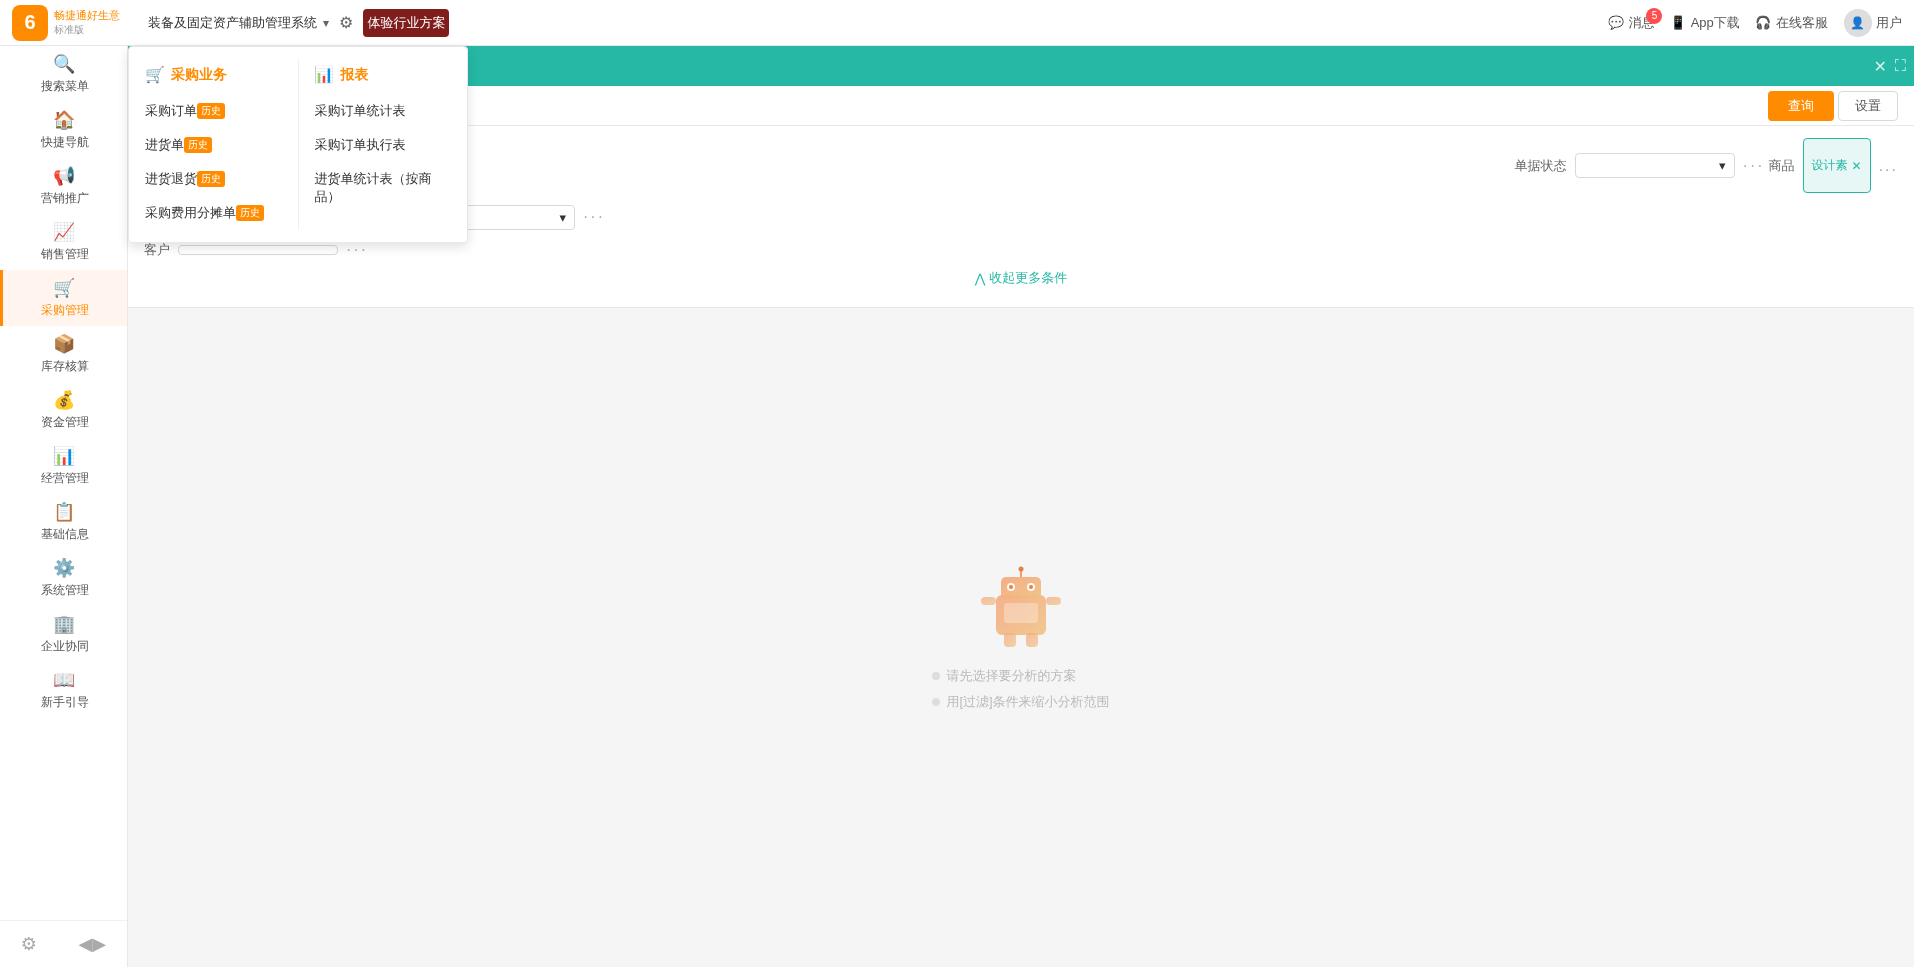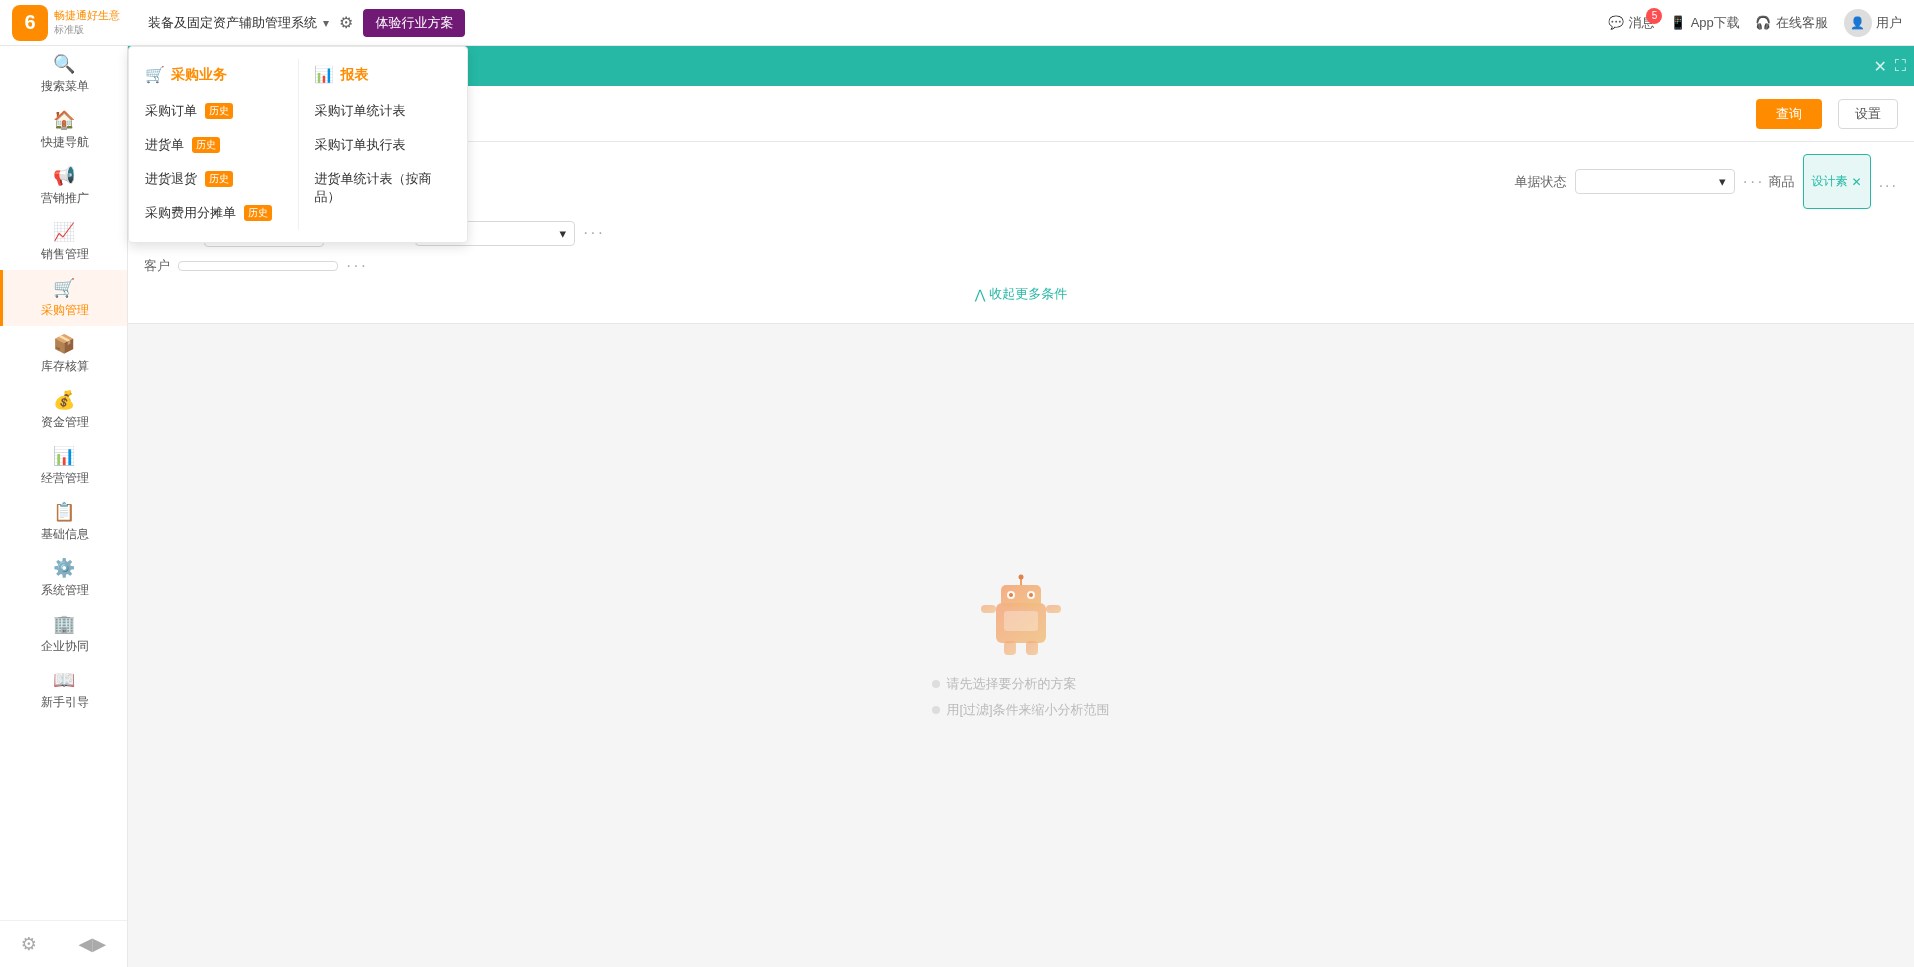--- a/index.html
+++ b/index.html
@@ -14,21 +14,21 @@
 
     
     .logo-area { display: flex; align-items: center; gap: 6px; min-width: 128px; }
     .logo-icon { width: 36px; height: 36px; background: #ff8c00; border-radius: 8px; display: flex; align-items: center; justify-content: center; color: #fff; font-size: 20px; font-weight: bold; }
     .logo-text { font-size: 11px; color: #ff8c00; line-height: 1.3; }
     .logo-badge { font-size: 10px; color: #999; }
     .system-title { margin-left: 8px; font-size: 13px; color: #333; display: flex; align-items: center; gap: 6px; justify-content: space-between; }
     .system-title-text { color: #333; }
     .dropdown-btn { background: none; border: none; cursor: pointer; color: #666; font-size: 12px; }
     .gear-btn { background: none; border: none; cursor: pointer; color: #666; font-size: 16px; margin-left: 4px; }
-    .industry-btn { background: #701a75; color: #fff; border: none; border-radius: 4px; padding: 5px 12px; font-size: 13px; cursor: pointer; margin-left: 10px; text-align: center; }
+    .industry-btn { background: #7f1d1d; color: #fff; border: none; border-radius: 4px; padding: 5px 4px; font-size: 13px; cursor: pointer; margin-left: 10px; text-align: center; }
     .top-right { margin-left: auto; display: flex; align-items: center; gap: 16px; }
     .top-right-item { display: flex; align-items: center; gap: 4px; font-size: 13px; color: #555; cursor: pointer; position: relative; }
     .badge { background: #ff4d4f; color: #fff; border-radius: 10px; font-size: 10px; padding: 0 5px; min-width: 16px; height: 16px; display: inline-flex; align-items: center; justify-content: center; position: absolute; top: -6px; right: -8px; }
     .user-avatar { width: 28px; height: 28px; border-radius: 50%; background: #ddd; display: flex; align-items: center; justify-content: center; font-size: 12px; color: #666; }
 
     
     .tab-bar { height: 40px; background: #26b8a5; display: flex; align-items: center; padding: 0; }
     .tab-item { height: 40px; padding: 0 16px; display: flex; align-items: center; font-size: 13px; cursor: pointer; color: #fff; gap: 6px; }
     .tab-item.active { background: #f5f5f5; color: #333; }
     .tab-close { font-size: 12px; color: #666; cursor: pointer; margin-left: 4px; }
@@ -36,42 +36,42 @@
     .tab-bar-icon { color: rgba(255,255,255,0.8); font-size: 16px; cursor: pointer; }
 
     
     .sidebar-item { height: 56px; display: flex; flex-direction: column; align-items: center; justify-content: center; gap: 3px; cursor: pointer; font-size: 12px; color: #555; border-left: 3px solid transparent; }
     .sidebar-item.active { color: #ff8c00; border-left-color: #ff8c00; background: #fff5ee; }
     .sidebar-item-icon { font-size: 18px; }
     .sidebar-bottom { margin-top: auto; padding: 12px 0; display: flex; justify-content: space-around; border-top: 1px solid #f0f0f0; }
     .sidebar-bottom-btn { background: none; border: none; cursor: pointer; font-size: 18px; color: #aaa; }
 
     
-    .toolbar { height: 56px; background: #fff; border-bottom: 1px solid #e8e8e8; display: flex; align-items: center; padding: 0 16px; gap: 12px; }
+    .toolbar { height: 40px; background: #fff; border-bottom: 1px solid #e8e8e8; display: flex; align-items: center; padding: 0 16px; }
     .toolbar-btn { display: flex; align-items: center; gap: 4px; font-size: 13px; color: #555; cursor: pointer; background: none; border: none; }
     .query-btn { background: #ff8c00; color: #fff; border: none; border-radius: 4px; padding: 6px 20px; font-size: 13px; cursor: pointer; margin-left: auto; }
     .set-btn { background: #fff; color: #555; border: 1px solid #d9d9d9; border-radius: 4px; padding: 5px 16px; font-size: 13px; cursor: pointer; }
 
     
     .filter-area { background: #fff; padding: 12px 16px; border-bottom: 1px solid #e8e8e8; }
     .filter-row { display: flex; align-items: center; gap: 4px; margin-bottom: 10px; flex-wrap: wrap; }
     .filter-label { font-size: 13px; color: #666; white-space: nowrap; }
     .filter-select { border: 1px solid #d9d9d9; border-radius: 4px; padding: 4px 8px; font-size: 13px; color: #333; background: #fff; min-width: 140px; display: flex; align-items: center; justify-content: space-between; cursor: pointer; }
     .filter-tag { background: #e6f7f5; border: 1px solid #26b8a5; color: #26b8a5; border-radius: 4px; padding: 18px 8px; font-size: 12px; display: flex; align-items: center; gap: 4px; }
     .filter-tag-close { cursor: pointer; color: #26b8a5; }
     .date-range { display: flex; align-items: center; gap: 4px; border: 1px solid #d9d9d9; border-radius: 4px; padding: 4px 8px; font-size: 13px; background: #fff; cursor: pointer; }
     .date-range-links { display: flex; gap: 8px; font-size: 13px; }
     .date-link { color: #26b8a5; cursor: pointer; }
     .collapse-btn { display: flex; align-items: center; gap: 4px; color: #26b8a5; font-size: 13px; cursor: pointer; margin: 8px auto; width: fit-content; }
     .more-dots { color: #aaa; font-size: 16px; cursor: pointer; letter-spacing: 2px; }
     .dropdown-menu { position: fixed; top: 46px; left: 128px; background: #fff; border: 1px solid #e8e8e8; border-radius: 4px; box-shadow: 0 4px 12px rgba(0,0,0,0.12); z-index: 300; display: flex; min-width: 340px; }
     .menu-section { flex: 1; padding: 12px 0; }
     .menu-section-title { display: flex; align-items: center; gap: 6px; font-size: 14px; font-weight: bold; color: #ff8c00; padding: 6px 16px 10px; }
     .menu-section-icon { font-size: 16px; }
-    .menu-item { display: flex; align-items: center; gap: 8px; padding: 8px 16px; font-size: 13px; color: #333; cursor: pointer; }
+    .menu-item { display: flex; align-items: center; padding: 8px 16px; font-size: 13px; color: #333; cursor: pointer; }
     .history-badge { background: #ff8c00; color: #fff; border-radius: 3px; font-size: 10px; padding: 1px 4px; }
     .menu-divider { width: 1px; background: #f0f0f0; margin: 12px 0; }
 
     
     .empty-state { flex: 1; display: flex; flex-direction: column; align-items: center; justify-content: center; color: #bbb; gap: 12px; }
     .empty-texts { display: flex; flex-direction: column; gap: 8px; }
     .empty-text-item { display: flex; align-items: center; gap: 6px; font-size: 13px; color: #bbb; }
     .empty-dot { width: 8px; height: 8px; border-radius: 50%; background: #ddd; }
 
     

